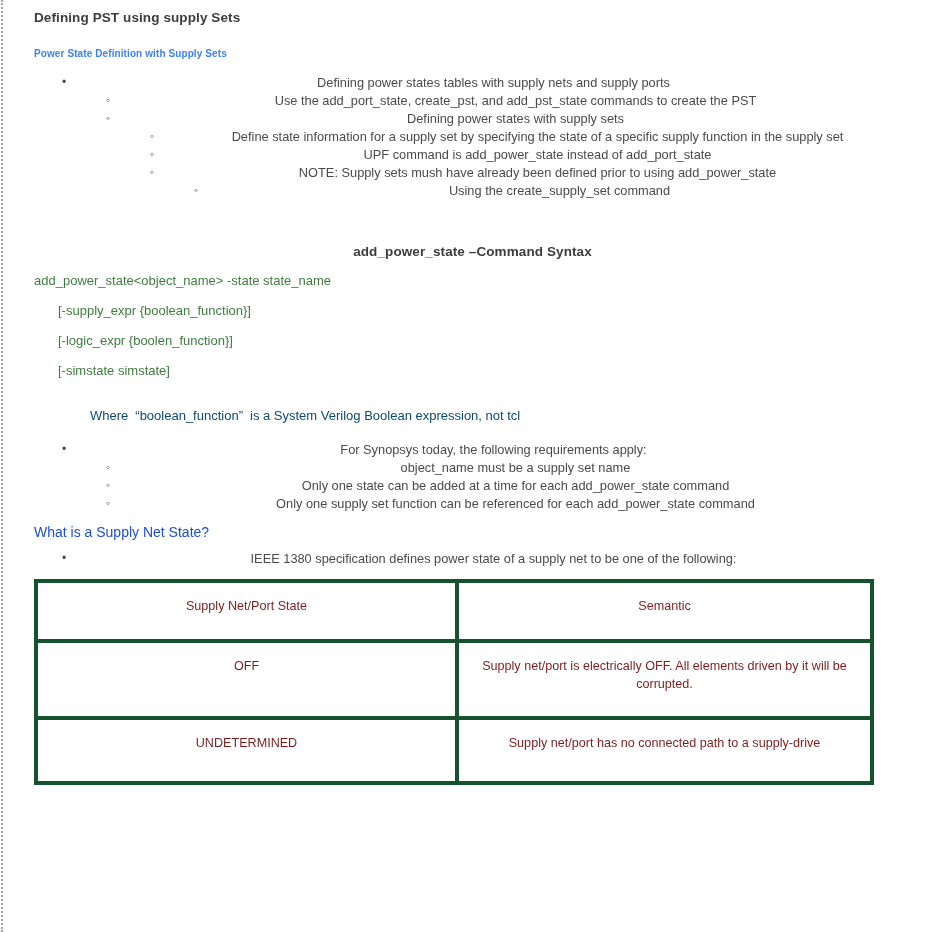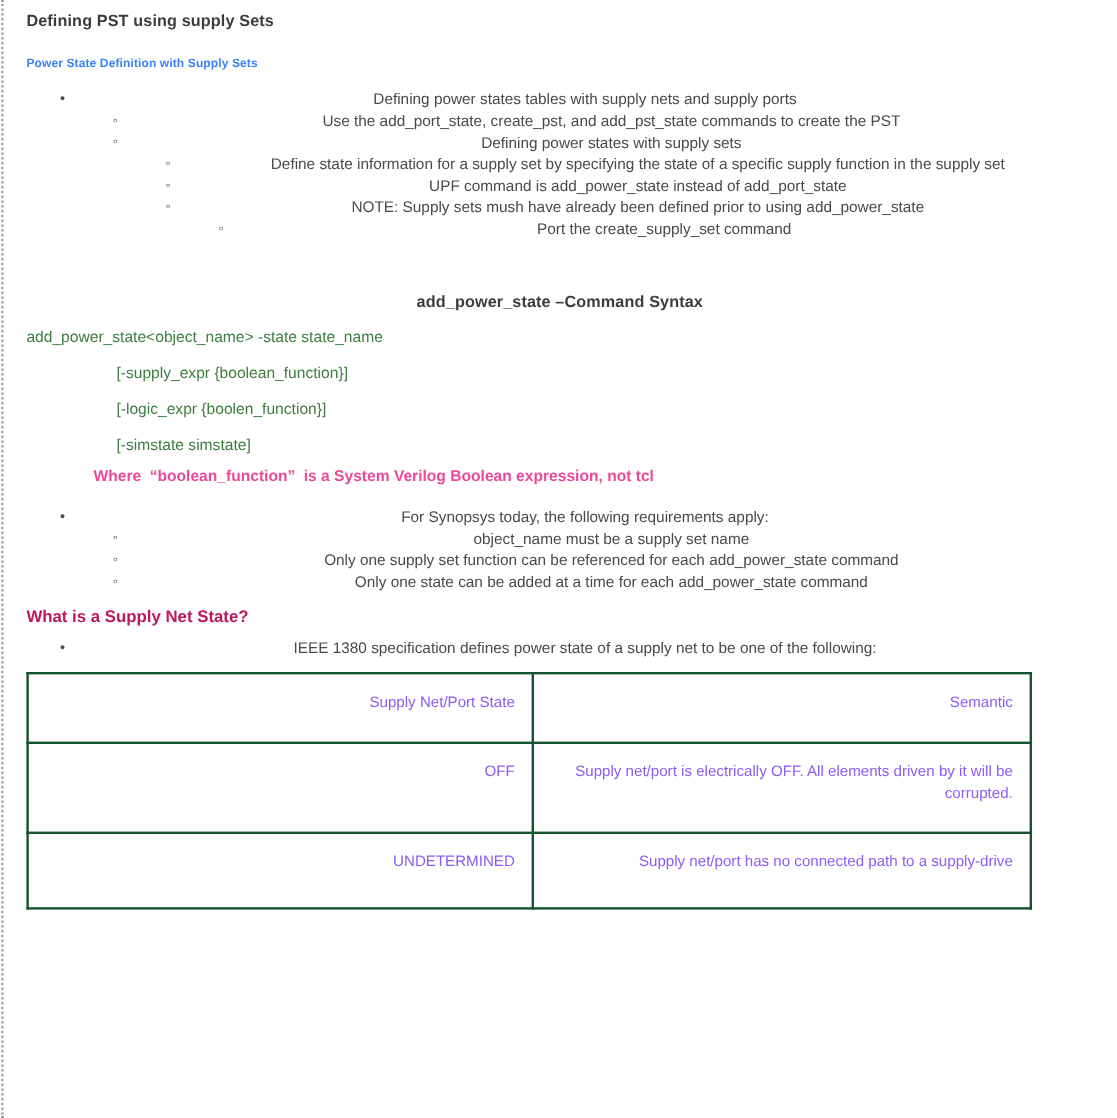--- a/index.html
+++ b/index.html
@@ -14,21 +14,21 @@
     font-family: "Liberation Sans", sans-serif;
     color: #404040;
     overflow: hidden;
     position: relative;
   }
   #page {
     position: relative;
     width: 931px;
     height: 760px;
     box-sizing: border-box;
-    padding: 8px 0 0 0;
+    padding: 8px 0 0 12px;
   }
   
   #left-rule {
     position: absolute;
     left: 1px;
     top: 0;
     width: 0;
     height: 932px;
     border-left: 2px dotted #a6a6a6;
   }
@@ -56,22 +56,22 @@
     font-size: 13.5px;
     font-weight: bold;
     color: #3c3c3c;
     margin: 0;
     line-height: 20px;
     letter-spacing: 0.1px;
     text-align: center;
   }
   h3.question {
     font-size: 14px;
-    font-weight: bold;
-    color: #be185d;
+    font-weight: normal;
+    color: #1d4ed8;
     margin: 0;
     line-height: 20px;
   }
 
   ul.lvl1, ul.lvl2, ul.lvl3, ul.lvl4 {
     margin: 0;
     padding: 0;
     list-style: none;
   }
   ul.lvl1 > li,
@@ -117,51 +117,50 @@
   .syntax-line {
     font-size: 13px;
     line-height: 19px;
     color: #3f7d3f;
     margin: 0;
   }
   .syntax-line.cmd {
     margin-top: 9px;
   }
   .syntax-arg {
-    margin-left: 75px;
+    margin-left: 24px;
     margin-top: 11px;
   }
   .syntax-where {
     margin-left: 56px;
-    margin-top: 7px;
+    margin-top: 26px;
     font-size: 13px;
     line-height: 19px;
-    color: #ec4899;
-    font-weight: bold;
+    color: #0c4a6e;
   }
   .syntax-where .w-sp { display: inline-block; width: 7px; }
 
   
   table.states {
     border-collapse: collapse;
     table-layout: fixed;
     width: 836px;
     margin-left: 0;
     margin-top: 0;
     border: 1px solid #b7b7b7;
   }
   table.states td, table.states th {
-    border: 2px solid #14532d;
+    border: 4px solid #14532d;
     vertical-align: top;
     padding: 14px 14px 14px 14px;
     font-size: 12.6px;
     line-height: 18px;
-    color: #8b5cf6;
+    color: #7f1d1d;
     font-weight: normal;
-    text-align: right;
+    text-align: center;
     background: #ffffff;
   }
   table.states col.c1 { width: 421px; }
   table.states col.c2 { width: 415px; }
   table.states tr.hdr td { height: 28px; }
   table.states tr.row td { height: 45px; }
   table.states tr.row.last td { height: 33px; }
 
   .spacer-sm { height: 10px; }
 </style>
@@ -193,21 +192,21 @@
               <li>
                 <span class="li-text">Define state information for a supply set by specifying the state of a specific supply function in the supply set</span>
               </li>
               <li>
                 <span class="li-text">UPF command is add_power_state instead of add_port_state</span>
               </li>
               <li>
                 <span class="li-text">NOTE: Supply sets mush have already been defined prior to using add_power_state</span>
                 <ul class="lvl4">
                   <li>
-                    <span class="li-text">Port the create_supply_set command</span>
+                    <span class="li-text">Using the create_supply_set command</span>
                   </li>
                 </ul>
               </li>
             </ul>
           </li>
         </ul>
       </li>
     </ul>
 
     <div style="height:42px"></div>
@@ -227,24 +226,24 @@
     <div style="height:16px"></div>
 
     <ul class="lvl1">
       <li>
         <span class="li-text">For Synopsys today, the following requirements apply:</span>
         <ul class="lvl2">
           <li>
             <span class="li-text">object_name must be a supply set name</span>
           </li>
           <li>
+            <span class="li-text">Only one state can be added at a time for each add_power_state command</span>
+          </li>
+          <li>
             <span class="li-text">Only one supply set function can be referenced for each add_power_state command</span>
-          </li>
-          <li>
-            <span class="li-text">Only one state can be added at a time for each add_power_state command</span>
           </li>
         </ul>
       </li>
     </ul>
 
     <div style="height:9px"></div>
 
     <h3 class="question">What is a Supply Net State?</h3>
 
     <div style="height:8px"></div>

